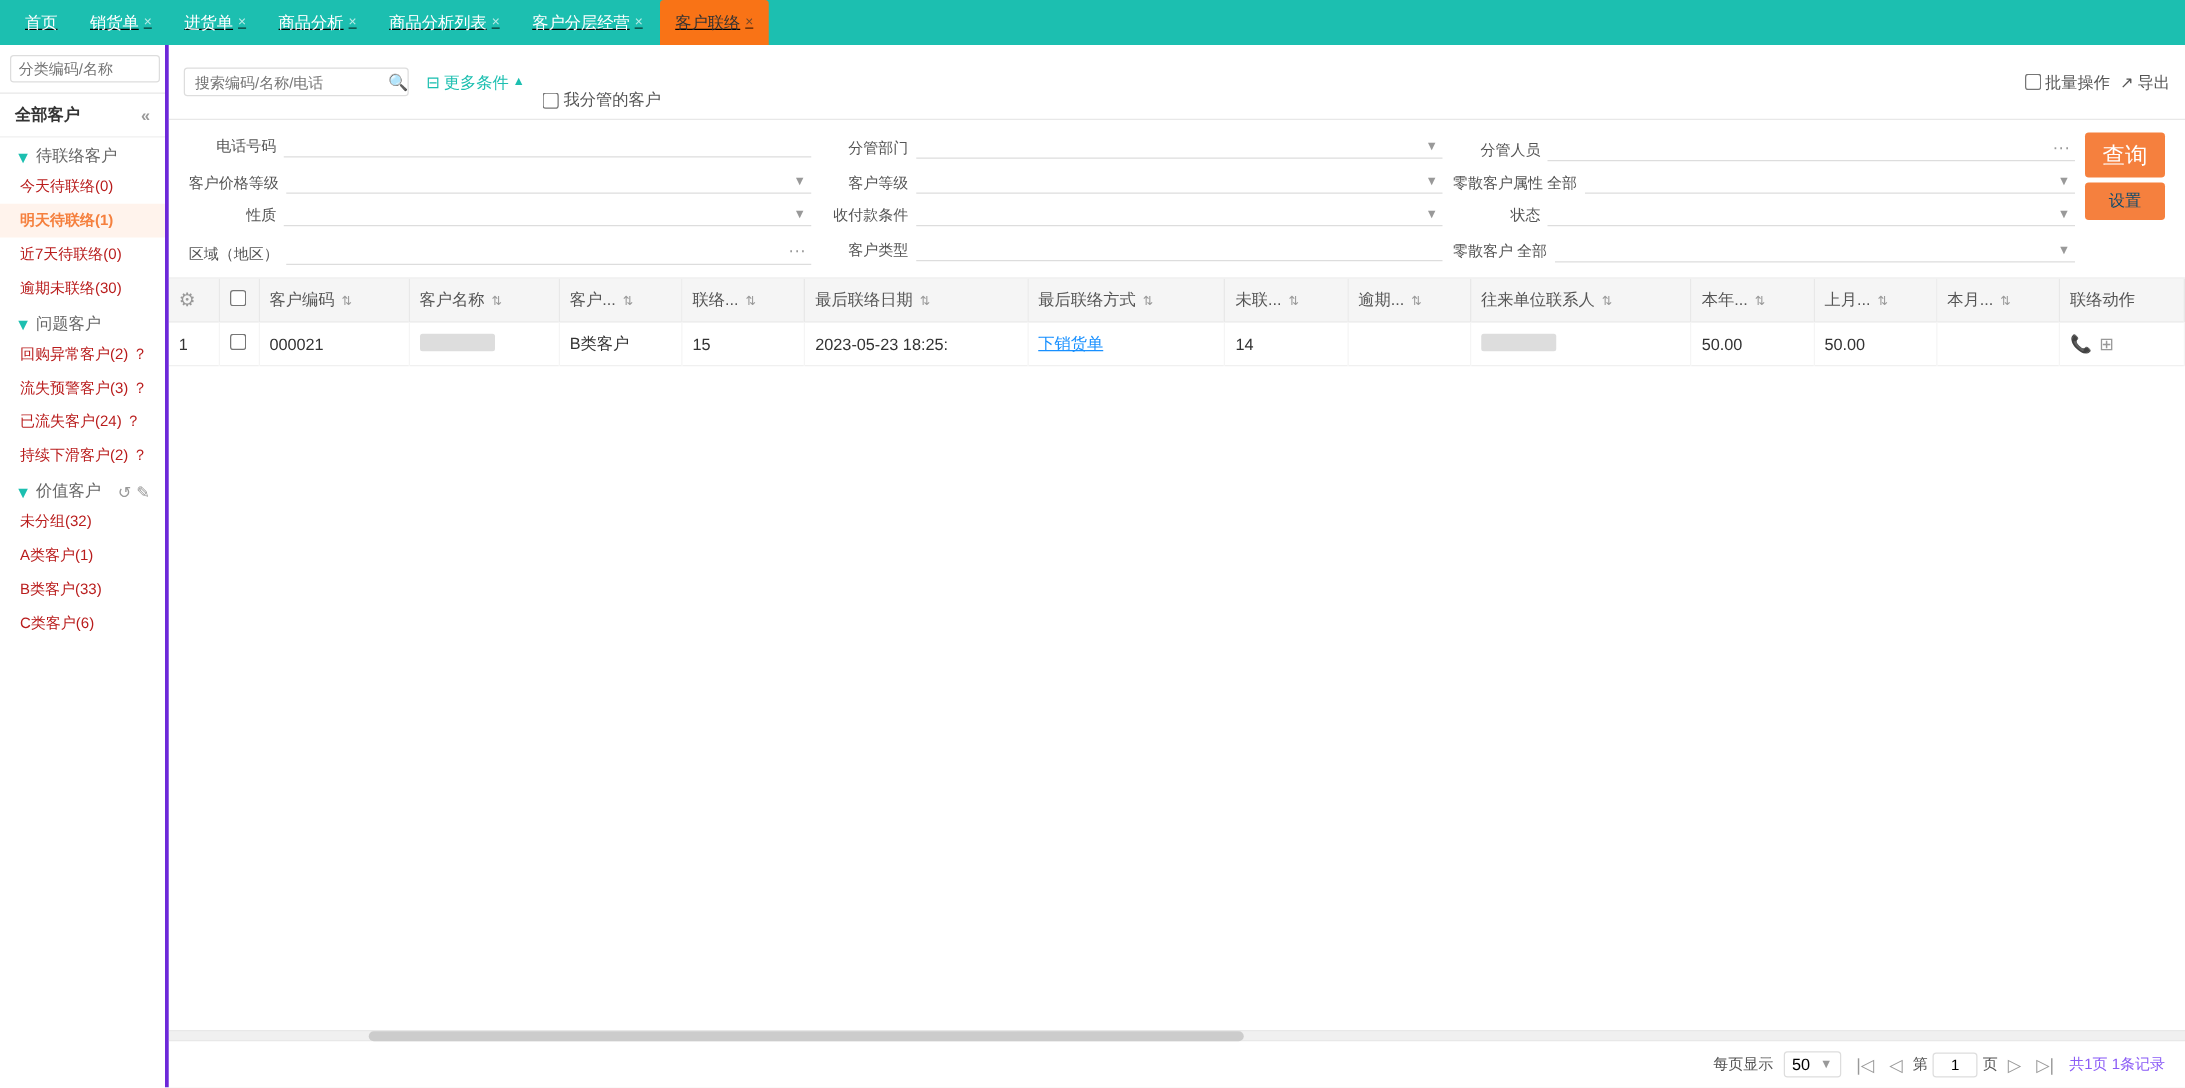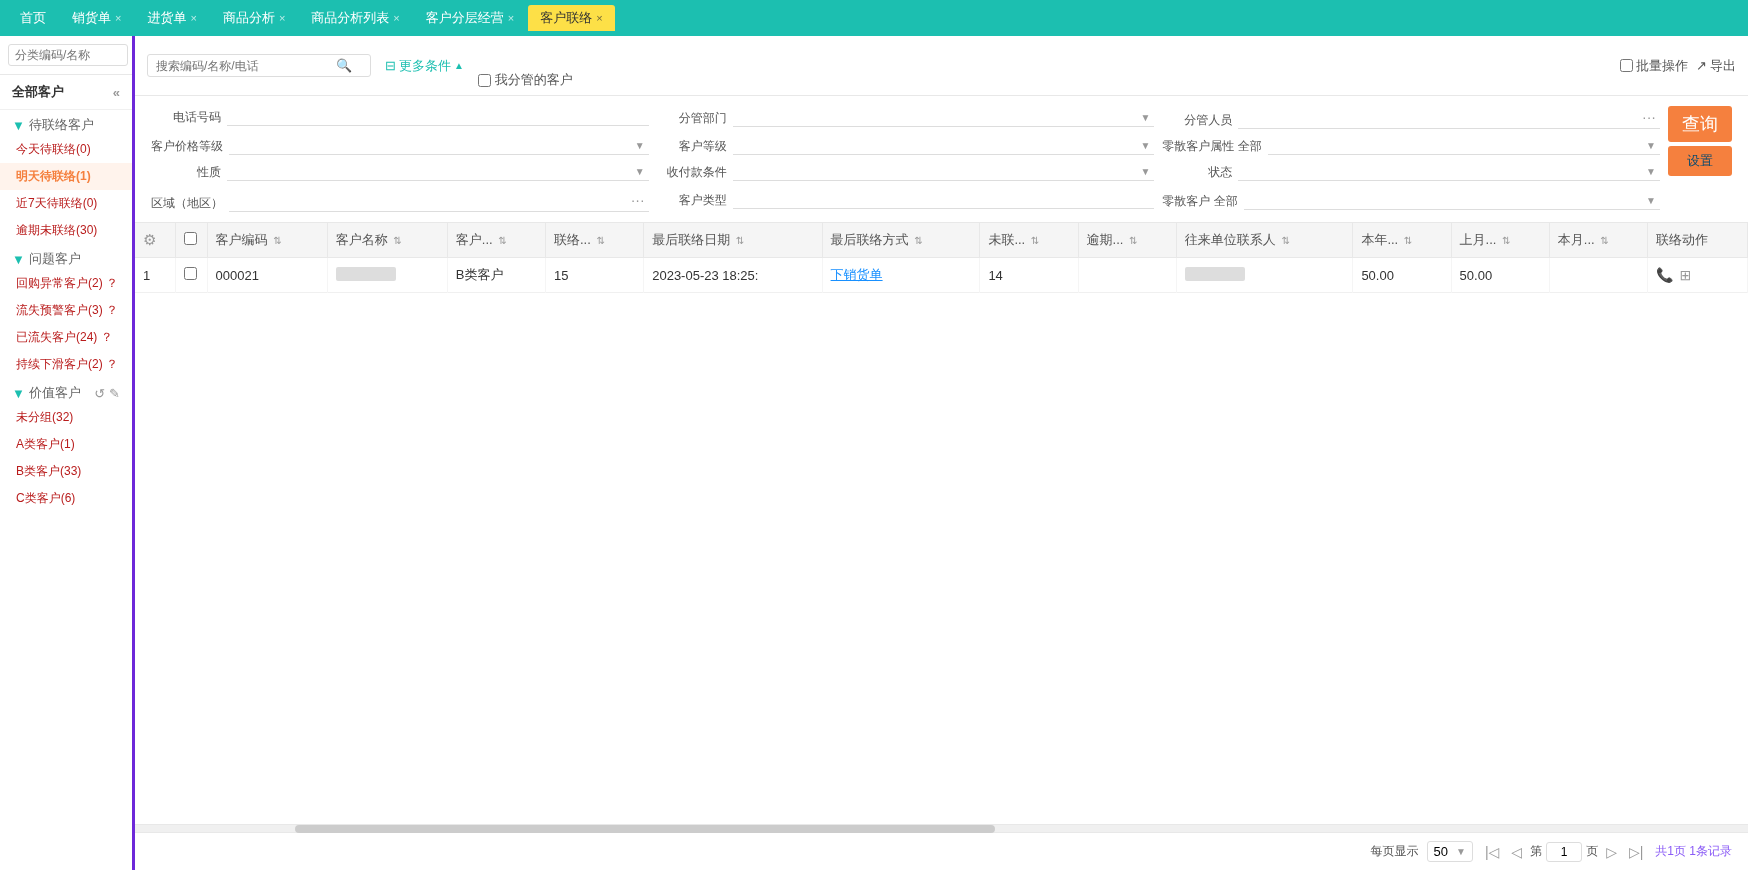--- a/index.html
+++ b/index.html
@@ -3,36 +3,36 @@
   <meta charset="utf-8">
   <style>
     * { box-sizing: border-box; margin: 0; padding: 0; font-family: 'Microsoft YaHei', Arial, sans-serif; font-size: 13px; }
     body { background: #f5f5f5; overflow-x: hidden; }
 
     
     .top-nav {
       background: #1cbfb0;
       height: 36px;
       display: flex;
-      align-items: center;
       padding: 0 8px;
       gap: 2px;
+      text-decoration: underline;
     }
     .nav-item {
       color: #fff;
       padding: 4px 12px;
       cursor: pointer;
       border-radius: 3px 3px 0 0;
       white-space: nowrap;
       font-size: 13px;
       display: flex;
       align-items: center;
       gap: 4px;
     }
-    .nav-item.active { background: #fde047; color: #333; }
+    .nav-item.active { background: #f97316; color: #333; }
     .nav-item .close-x { font-size: 11px; opacity: 0.7; }
 
     
     .main-layout {
       display: flex;
       height: calc(100vh - 36px);
     }
 
     
     .sidebar {
@@ -106,22 +106,22 @@
       display: flex;
       align-items: center;
       gap: 8px;
     }
     .search-box {
       display: flex;
       align-items: center;
       border: 1px solid #ddd;
       border-radius: 3px;
       padding: 3px 8px;
-      width: 224px;
-      gap: 20px;
+      width: 180px;
+      gap: 0;
     }
     .search-box input {
       border: none;
       outline: none;
       font-size: 12px;
       color: #999;
       width: 160px;
     }
     .filter-btn {
       display: flex;

